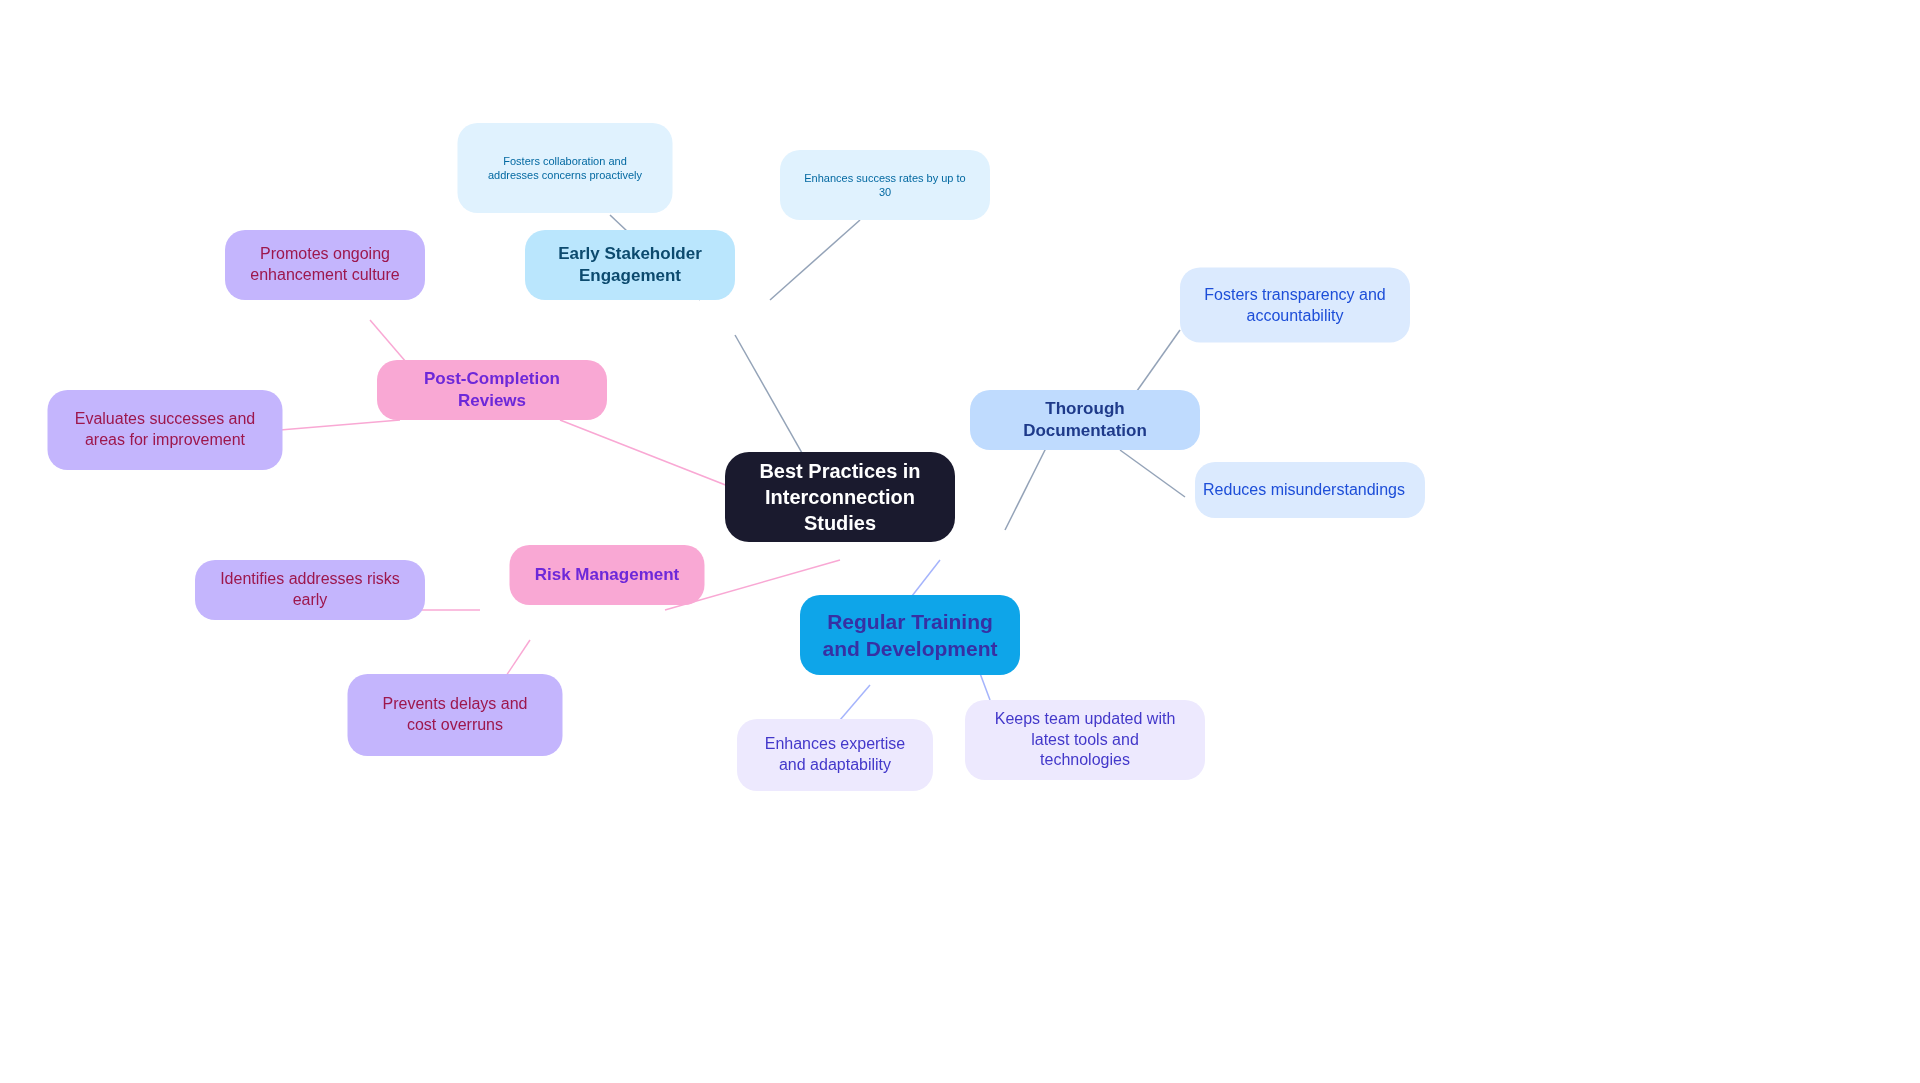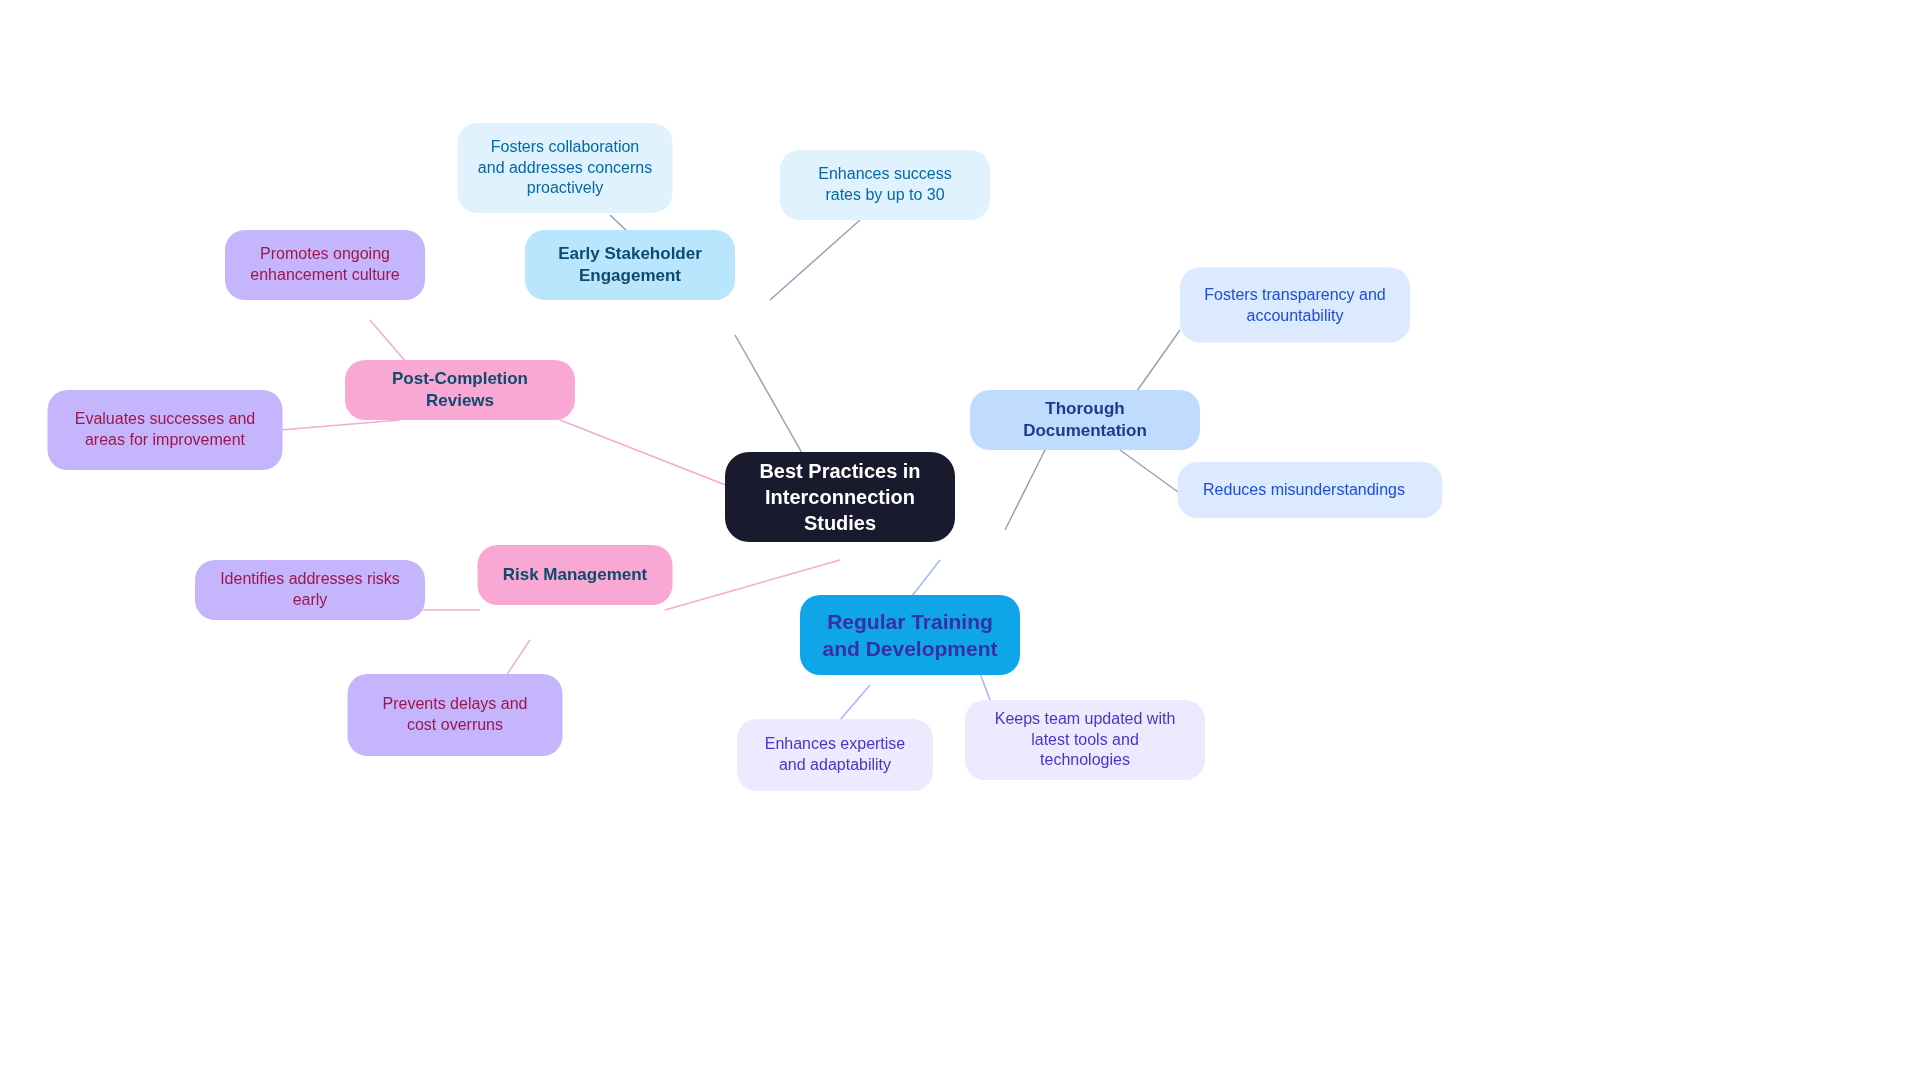--- a/index.html
+++ b/index.html
@@ -35,40 +35,41 @@
       color: #ffffff;
       font-size: 20px;
       font-weight: 600;
       border-radius: 24px;
       width: 230px;
       height: 90px;
       align-items: center;
     }
     .node-pink-main {
       background: #f9a8d4;
-      color: #0c4a6e;
+      color: #6d28d9;
       font-size: 17px;
       font-weight: 600;
       border: none;
+      margin-left: 32px;
     }
     .node-pink-sub {
       background: #c4b5fd;
       color: #9d174d;
       font-size: 16px;
     }
     .node-blue-main {
       background: #bae6fd;
       color: #0c4a6e;
       font-size: 17px;
       font-weight: 600;
     }
     .node-blue-sub {
       background: #e0f2fe;
       color: #0369a1;
-      font-size: 16px;
+      font-size: 11px;
     }
     .node-purple-main {
       background: #0ea5e9;
       color: #3730a3;
       font-size: 21px;
       font-weight: 600;
     }
     .node-purple-sub {
       background: #ede9fe;
       color: #4338ca;
@@ -164,21 +165,21 @@
 </div>
 
 <div class="node node-light-blue-main" style="left: 1085px; top: 420px; width: 230px; height: 60px; transform: translate(-50%, -50%);">
   <span>Thorough Documentation</span>
 </div>
 
 <div class="node node-light-blue-sub" style="left: 1295px; top: 305px; width: 230px; height: 75px; transform: translate(-50%, -50%);">
   <span>Fosters transparency and accountability</span>
 </div>
 
-<div class="node node-light-blue-sub" style="left: 1310px; top: 490px; width: 265px; height: 56px; transform: translate(-50%, -50%); padding-left: 8px;">
+<div class="node node-light-blue-sub" style="left: 1310px; top: 490px; width: 230px; height: 56px; transform: translate(-50%, -50%); padding-left: 8px;">
   <span>Reduces misunderstandings</span>
 </div>
 
 <div class="node node-purple-main" style="left: 910px; top: 635px; width: 220px; height: 80px; transform: translate(-50%, -50%);">
   <span>Regular Training and Development</span>
 </div>
 
 <div class="node node-purple-sub" style="left: 835px; top: 755px; width: 196px; height: 72px; transform: translate(-50%, -50%);">
   <span>Enhances expertise and adaptability</span>
 </div>

